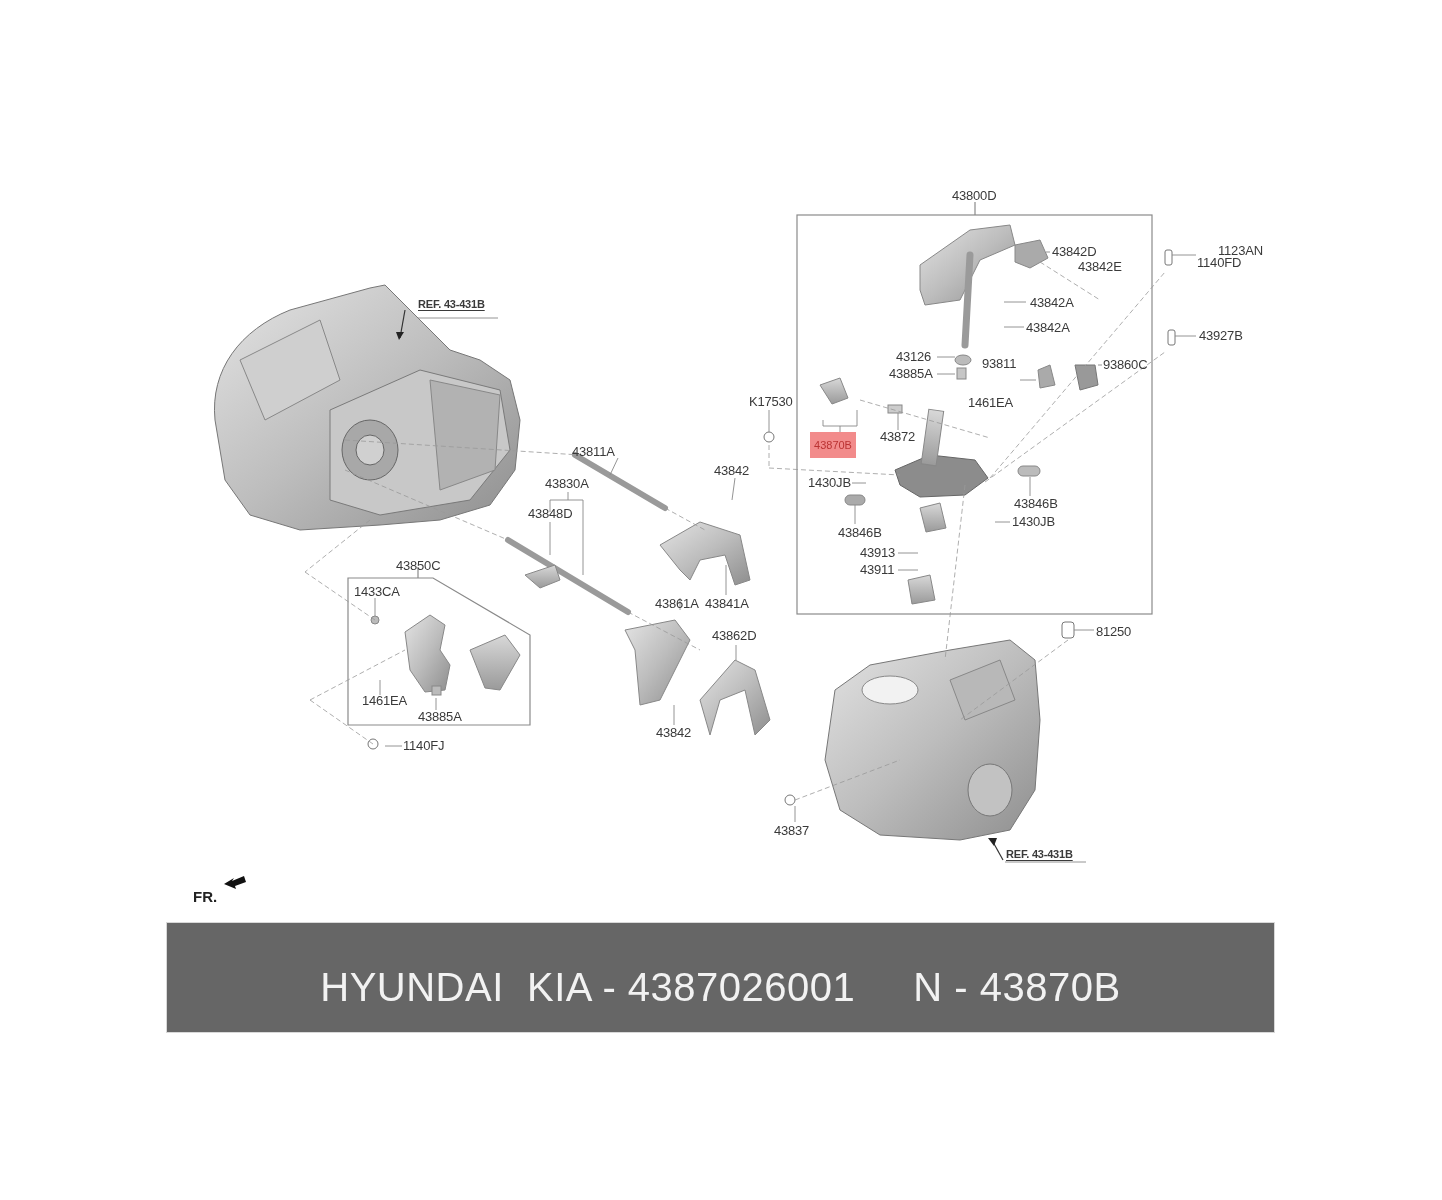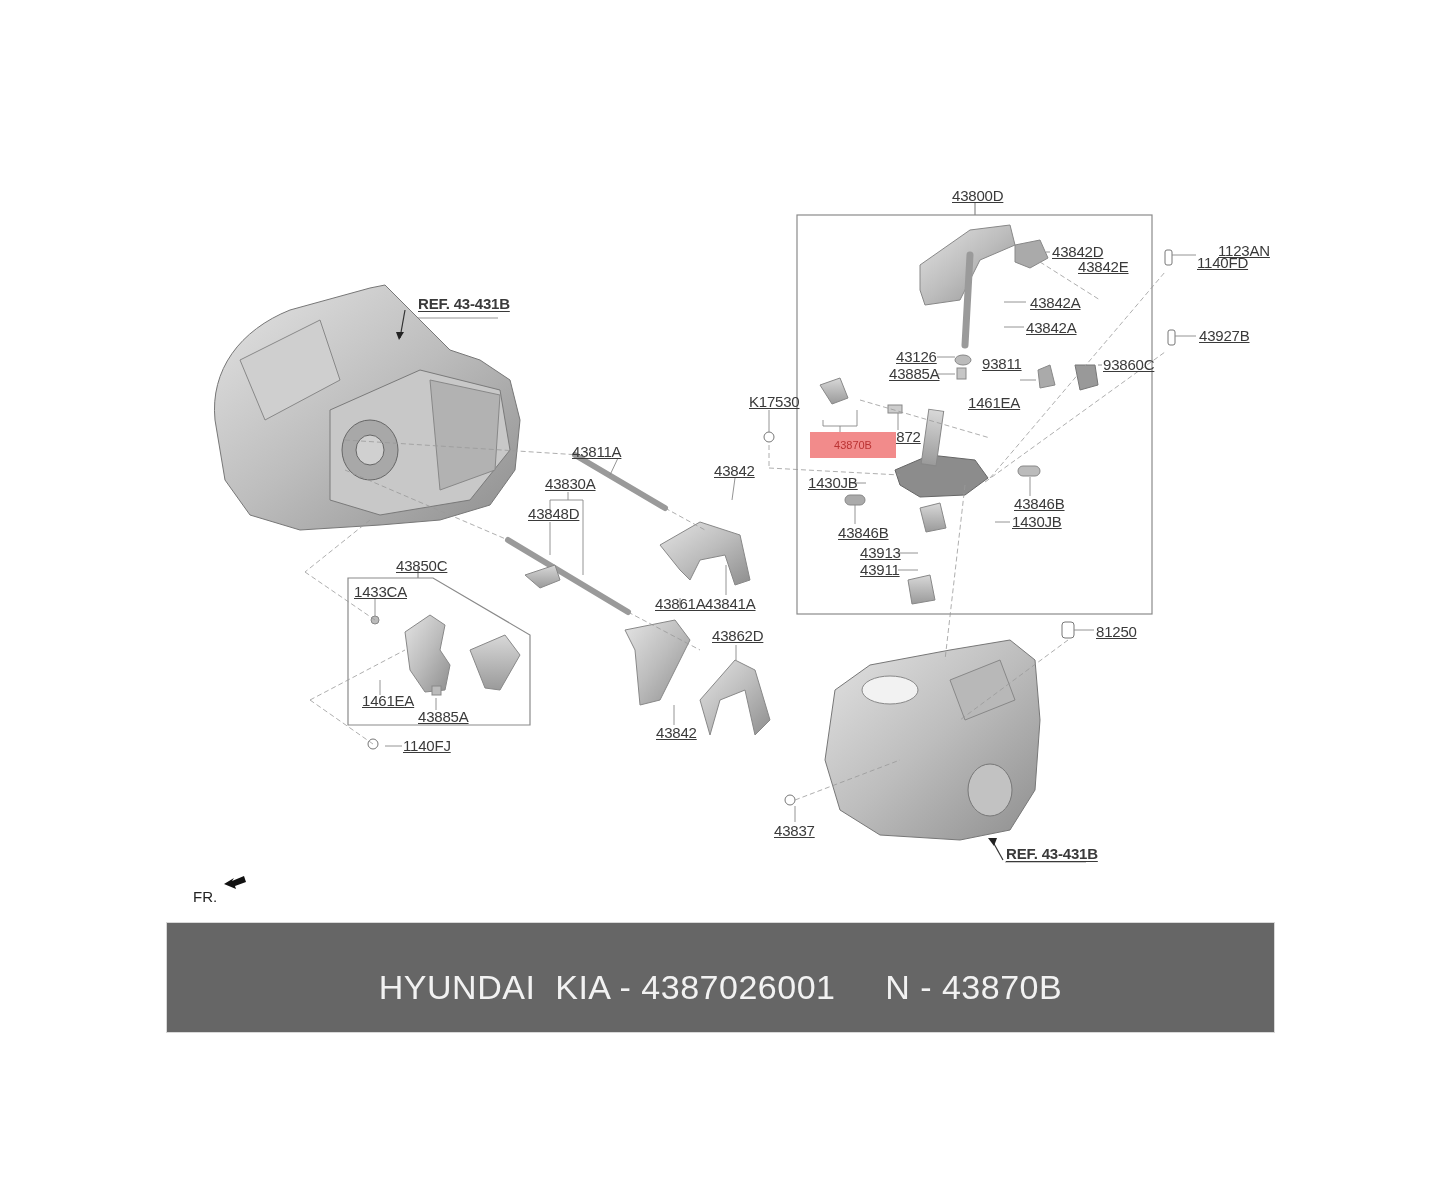--- a/index.html
+++ b/index.html
@@ -1,27 +1,27 @@
 <!DOCTYPE html>
 <html><head>
 <meta charset="utf-8">
 <style>
   html, body { margin:0; padding:0; background:#ffffff; }
   body { width:1442px; height:1200px; position:relative; overflow:hidden;
          font-family:"Liberation Sans", sans-serif; color:#333; }
-  .lbl { position:absolute; font-size:15px; color:#3a3a3a; white-space:nowrap; letter-spacing:-0.2px; line-height:12px;text-decoration:underline; }
-  .ref { font-weight:bold; font-size:15px; text-decoration:underline; text-underline-offset:2px; }
+  .lbl { position:absolute; font-size:13px; color:#3a3a3a; white-space:nowrap; letter-spacing:-0.2px; line-height:12px; }
+  .ref { font-weight:bold; font-size:11px; text-decoration:underline; text-underline-offset:2px; }
   svg.diagram { position:absolute; left:0; top:0; }
   .hl { position:absolute; background:#f28b8b; color:#b33; font-size:11px;
         display:flex; align-items:center; justify-content:center; }
   .bar { position:absolute; left:166px; top:922px; width:1109px; height:111px;
          background:#666666; display:flex; align-items:center; justify-content:center;
          border:1px solid #d8d8d8; box-sizing:border-box; }
-  .bar-text { color:#f2f2f2; font-size:34px; letter-spacing:0.5px; white-space:pre;margin-top:20px; }
-  .fr { position:absolute; left:193px; top:888px; font-size:15px; color:#222; }
+  .bar-text { color:#f2f2f2; font-size:40px; letter-spacing:0.5px; white-space:pre;margin-top:20px; }
+  .fr { position:absolute; left:193px; top:888px; font-size:15px; color:#222;font-weight:bold; }
 </style>
 </head>
 <body>
 
 <svg class="diagram" width="1442" height="920" viewBox="0 0 1442 920">
   <defs>
     <linearGradient id="metal" x1="0" y1="0" x2="1" y2="1">
       <stop offset="0" stop-color="#e4e4e4"></stop>
       <stop offset="0.5" stop-color="#bdbdbd"></stop>
       <stop offset="1" stop-color="#8e8e8e"></stop>
@@ -214,19 +214,19 @@
 <div class="lbl" style="left:712px;top:630px">43862D</div>
 <div class="lbl" style="left:656px;top:727px">43842</div>
 <div class="lbl" style="left:396px;top:560px">43850C</div>
 <div class="lbl" style="left:354px;top:586px">1433CA</div>
 <div class="lbl" style="left:362px;top:695px">1461EA</div>
 <div class="lbl" style="left:418px;top:711px">43885A</div>
 <div class="lbl" style="left:403px;top:740px">1140FJ</div>
 <div class="lbl ref" style="left:418px;top:298px">REF. 43-431B</div>
 <div class="lbl ref" style="left:1006px;top:848px">REF. 43-431B</div>
 
-<div class="hl" style="left:810px;top:432px;width:86px;height:26px">43870B</div>
+<div class="hl" style="left:810px;top:432px;width:46px;height:26px">43870B</div>
 
 <div class="fr">FR.</div>
 
 <div class="bar">
   <span class="bar-text">HYUNDAI  KIA - 4387026001     N - 43870B</span>
 </div>
 
 </body></html>

